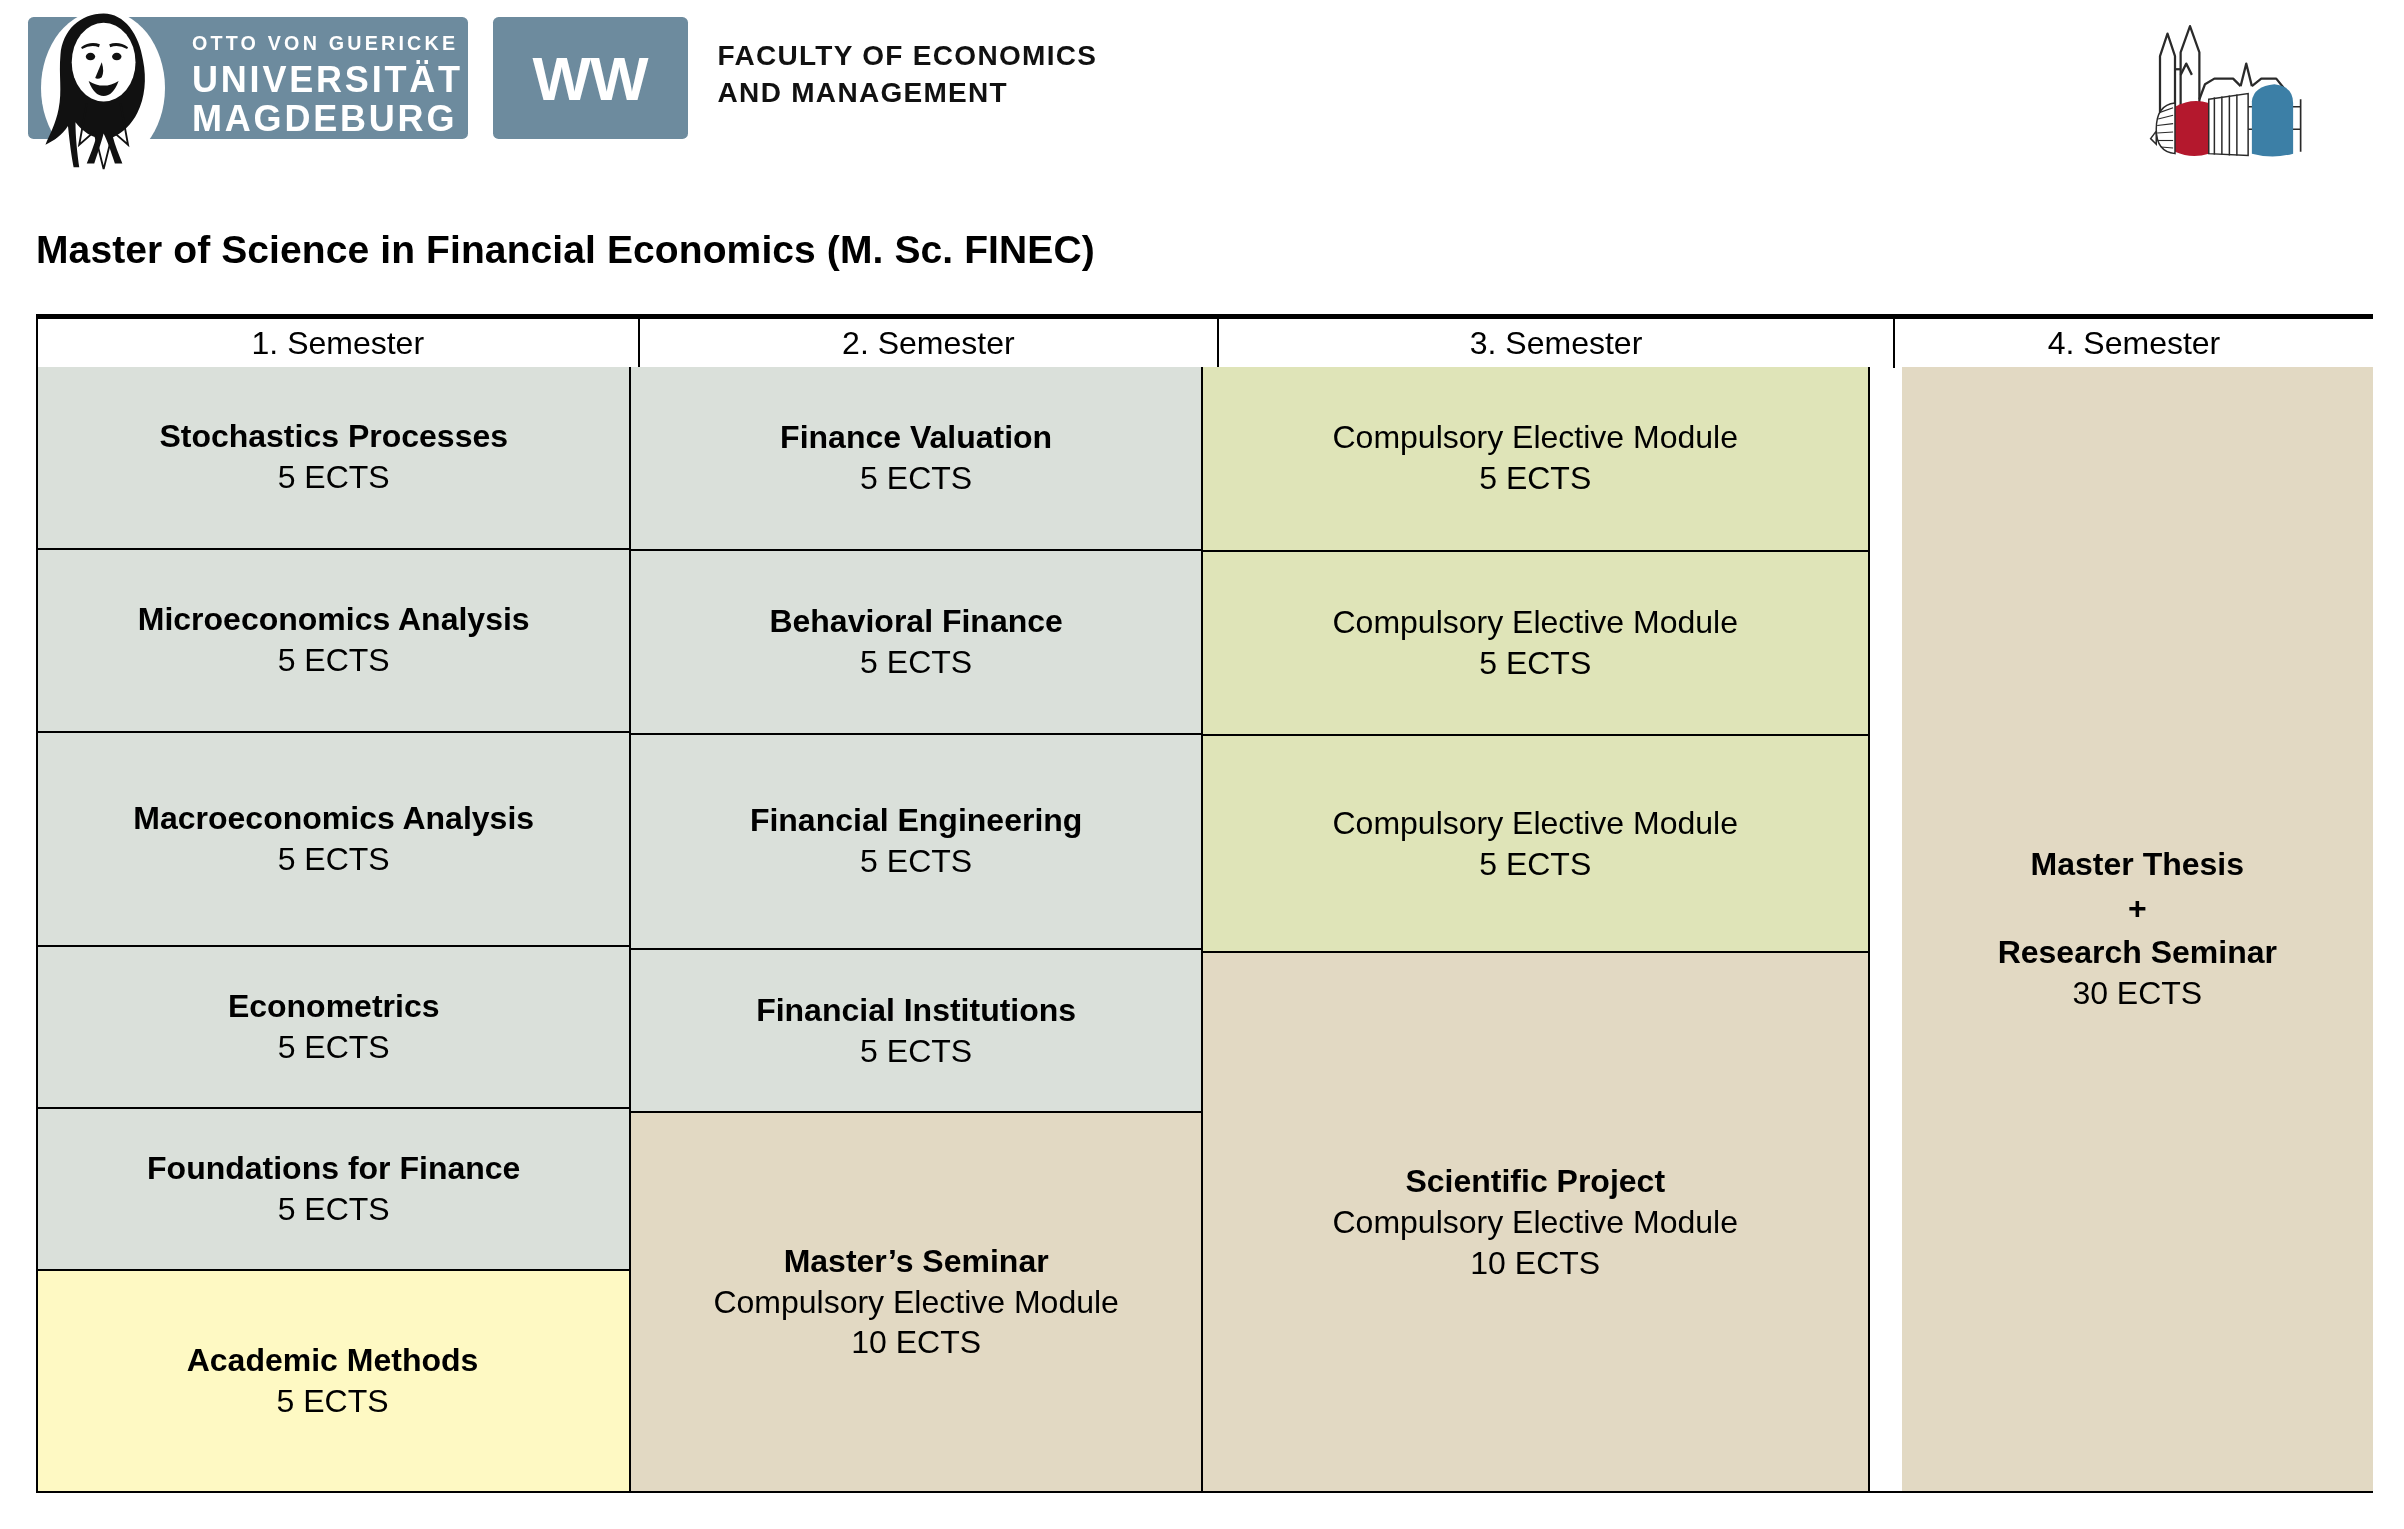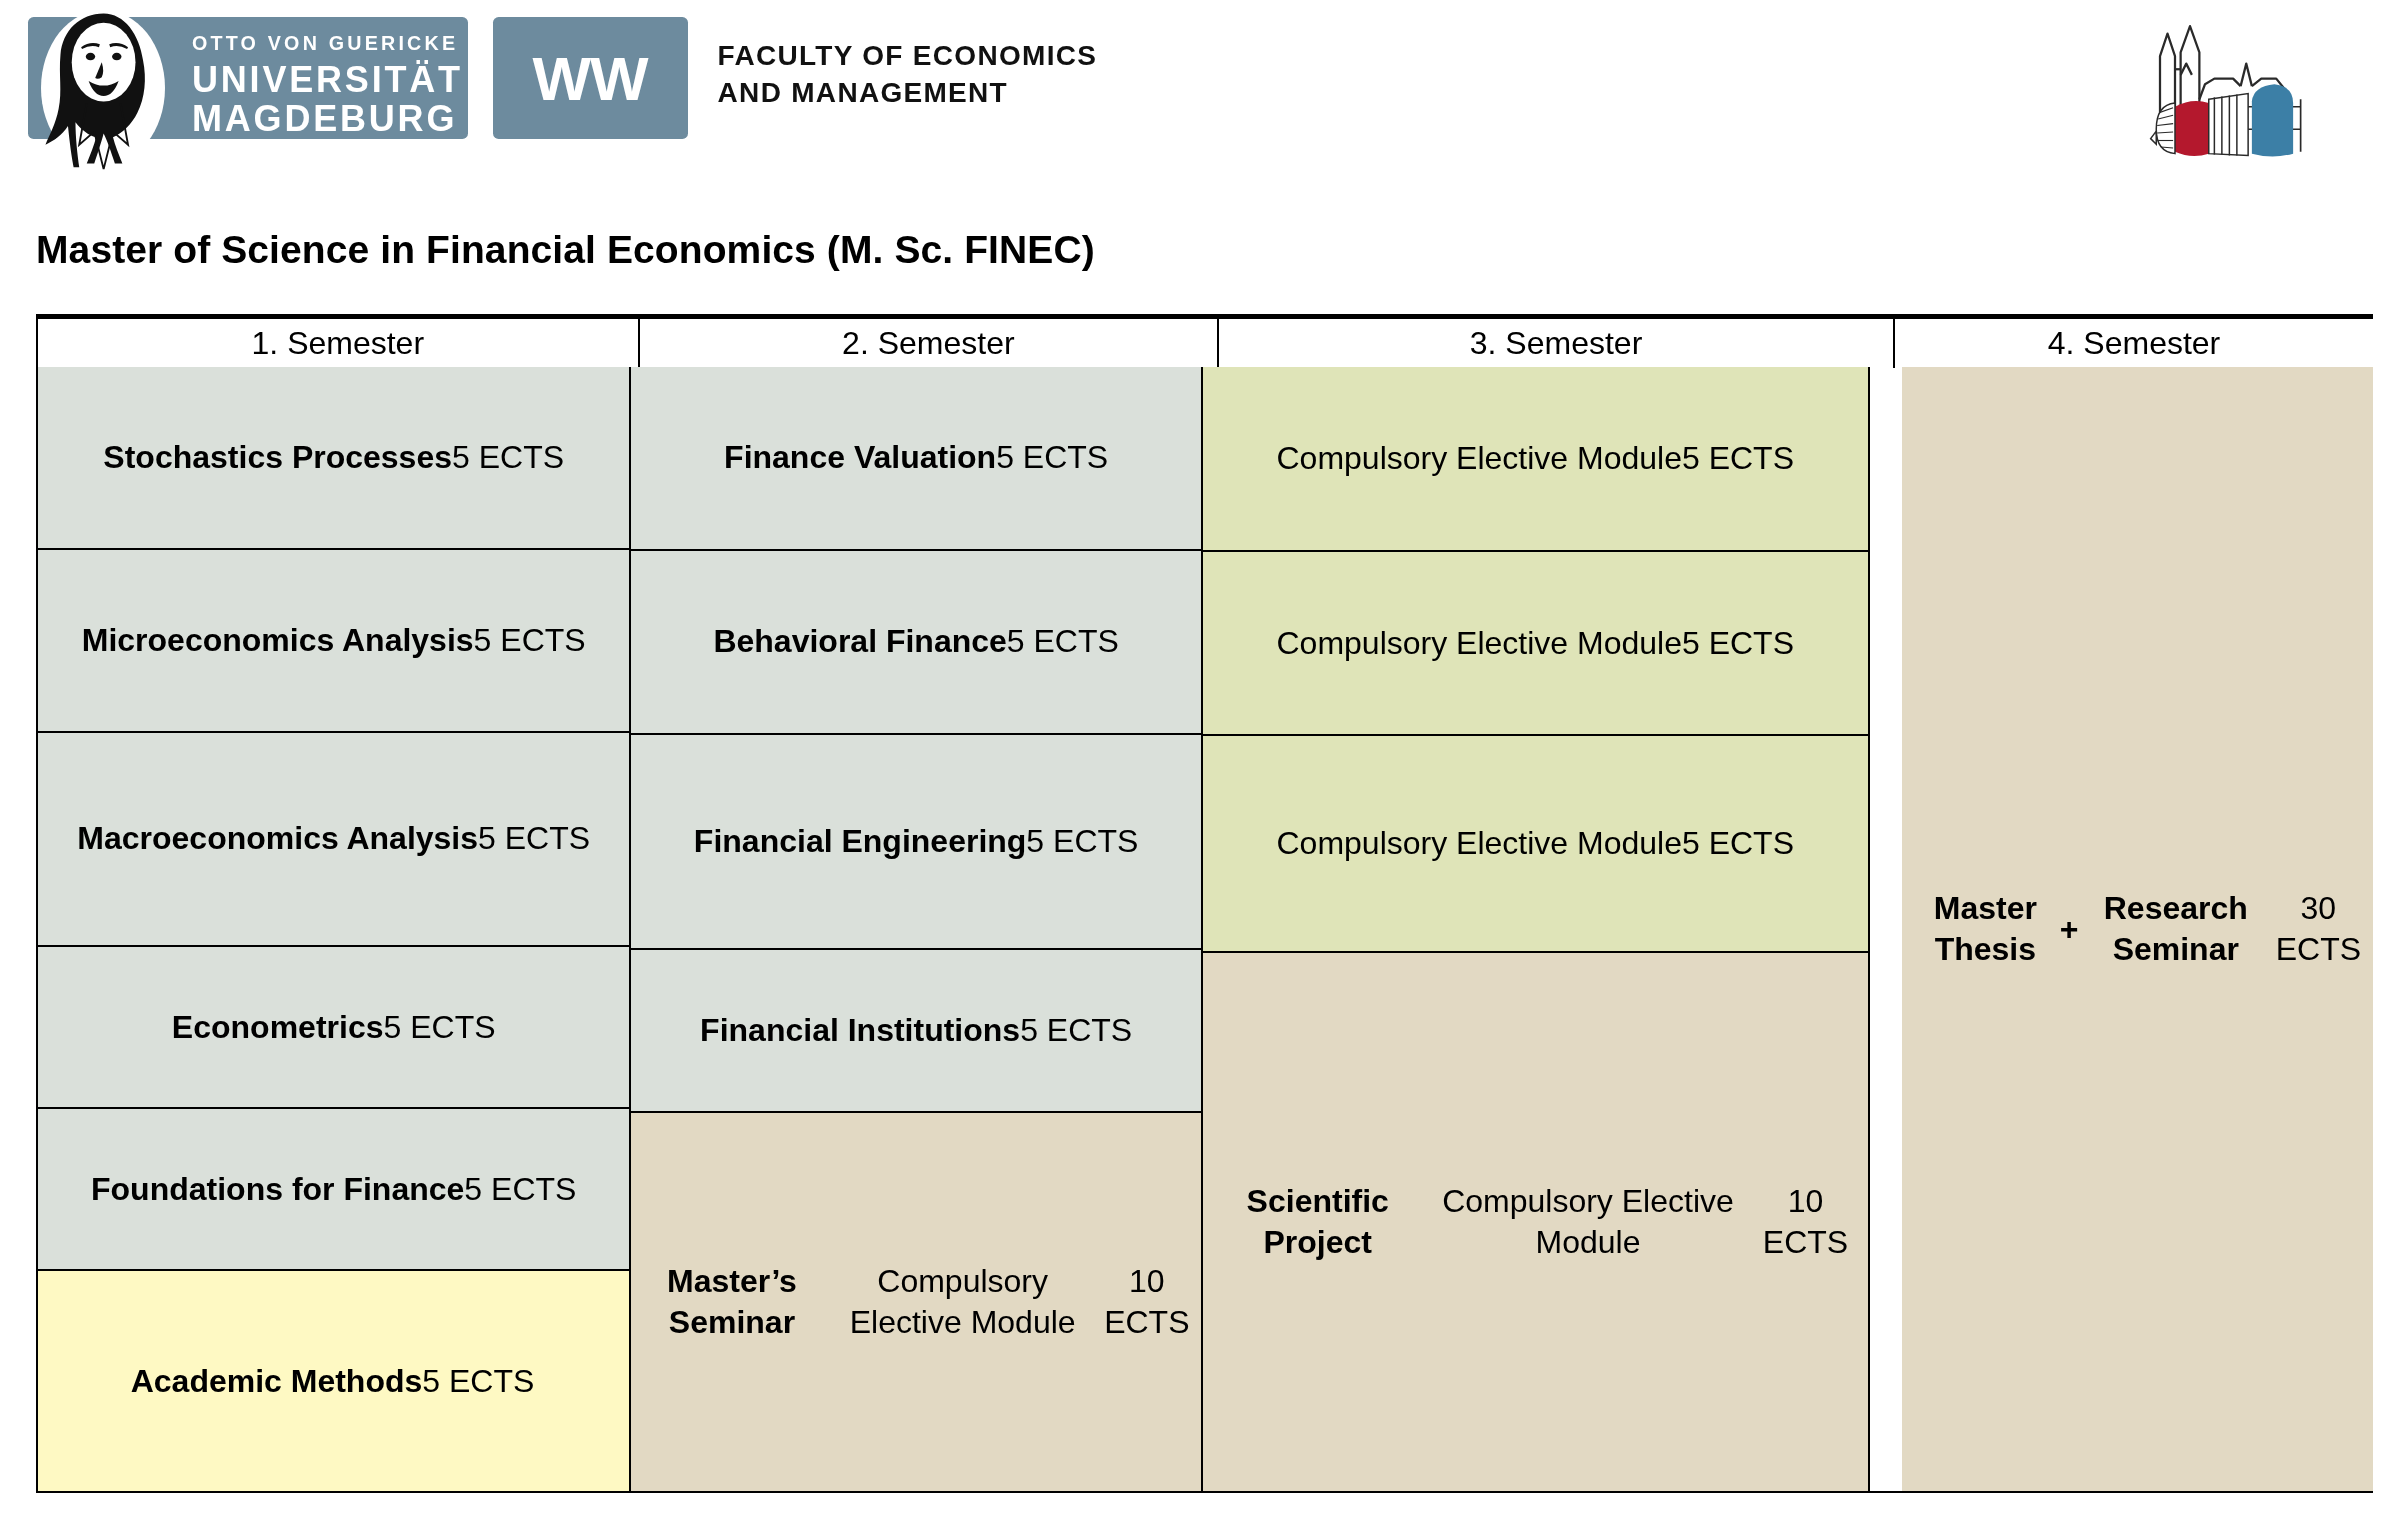--- a/index.html
+++ b/index.html
@@ -162,21 +162,21 @@
     position: relative;
   }
   .col:last-child { border-right: none; margin-left: 32px; }
   .col-1 { width: 625px; border-left: 2.8px solid #000000; }
   .col-2 { width: 600px; }
   .col-3 { width: 700px; }
   .col-4 { width: 495px; border-right: 2.8px solid #000000; }
 
   .cell {
     display: flex;
-    flex-direction: row;
+    flex-direction: column;
     align-items: center;
     justify-content: center;
     border-bottom: 2.8px solid #000000;
     text-align: center;
     padding: 1.9px 9.4px;
   }
   .cell:last-child { border-bottom: none; }
 
   .cell .mod-name {
     font-size: 32px;

